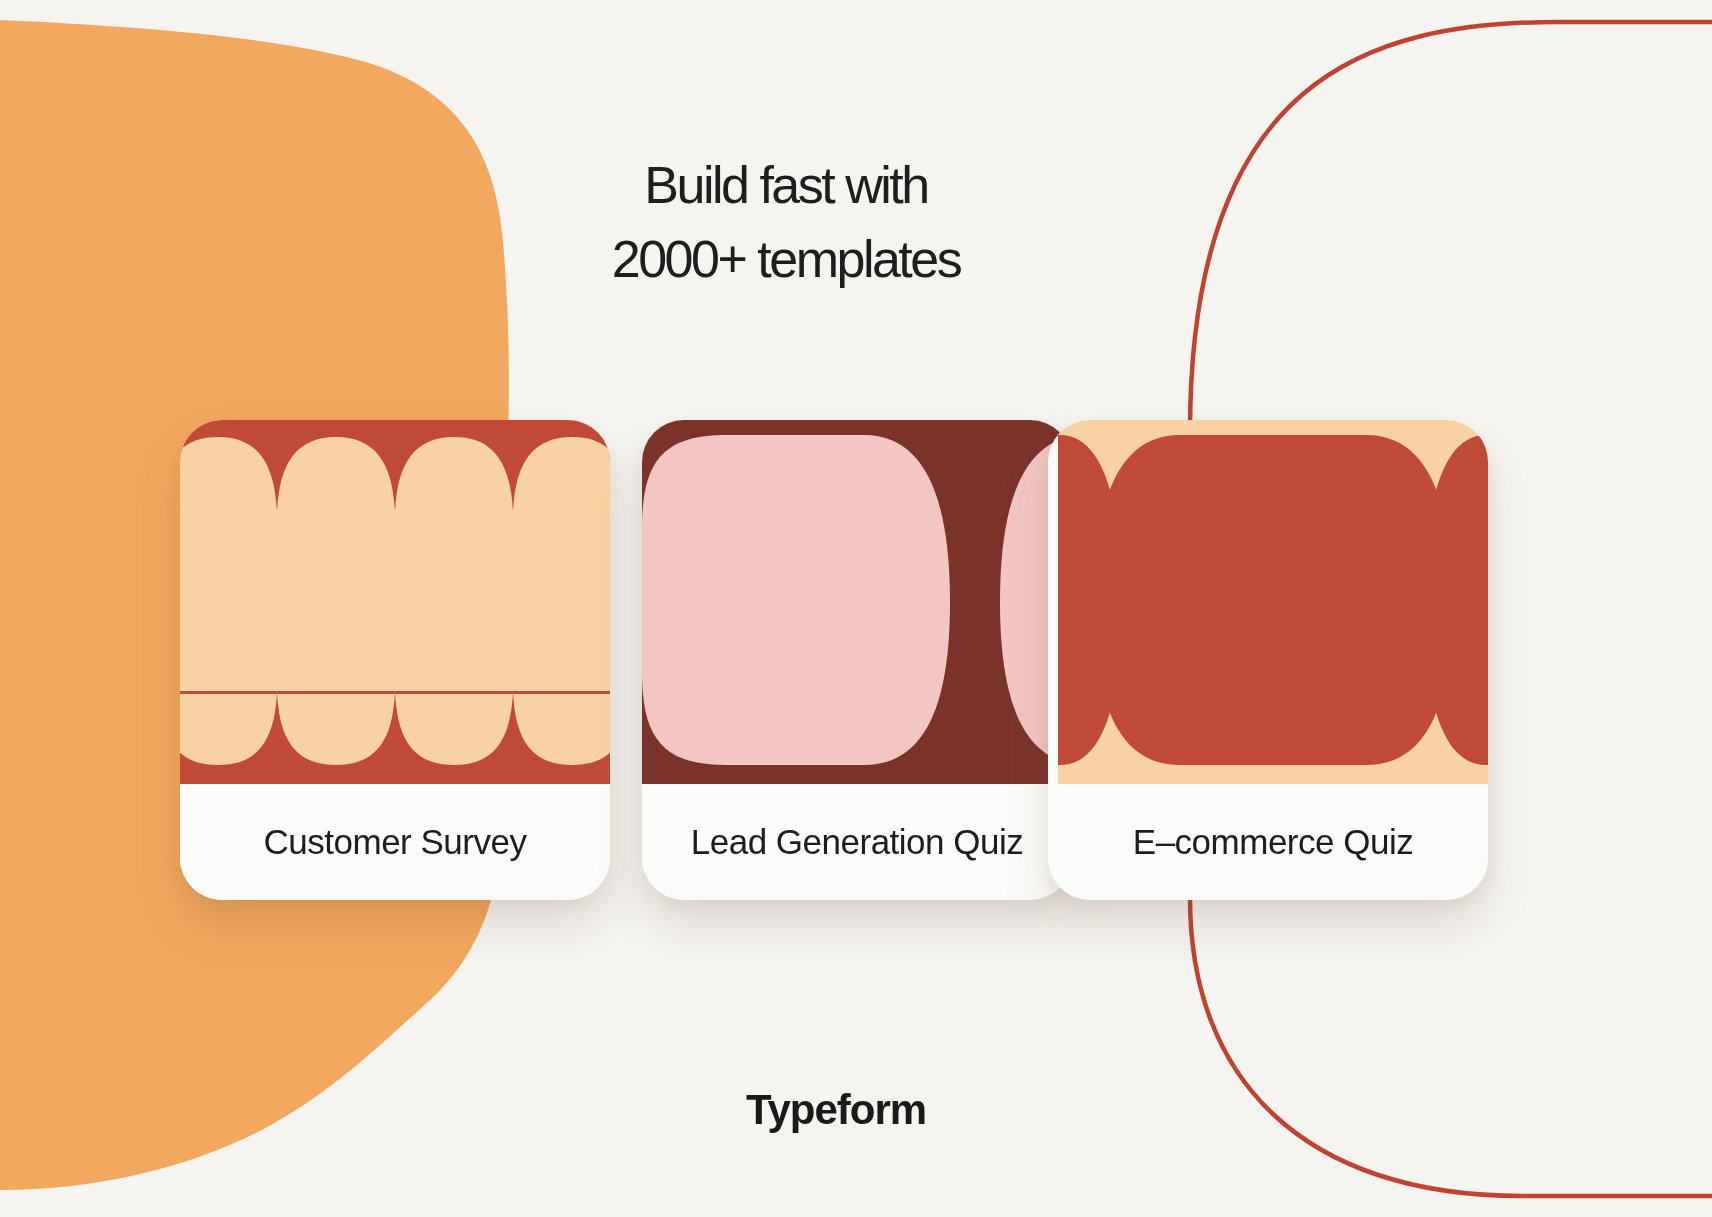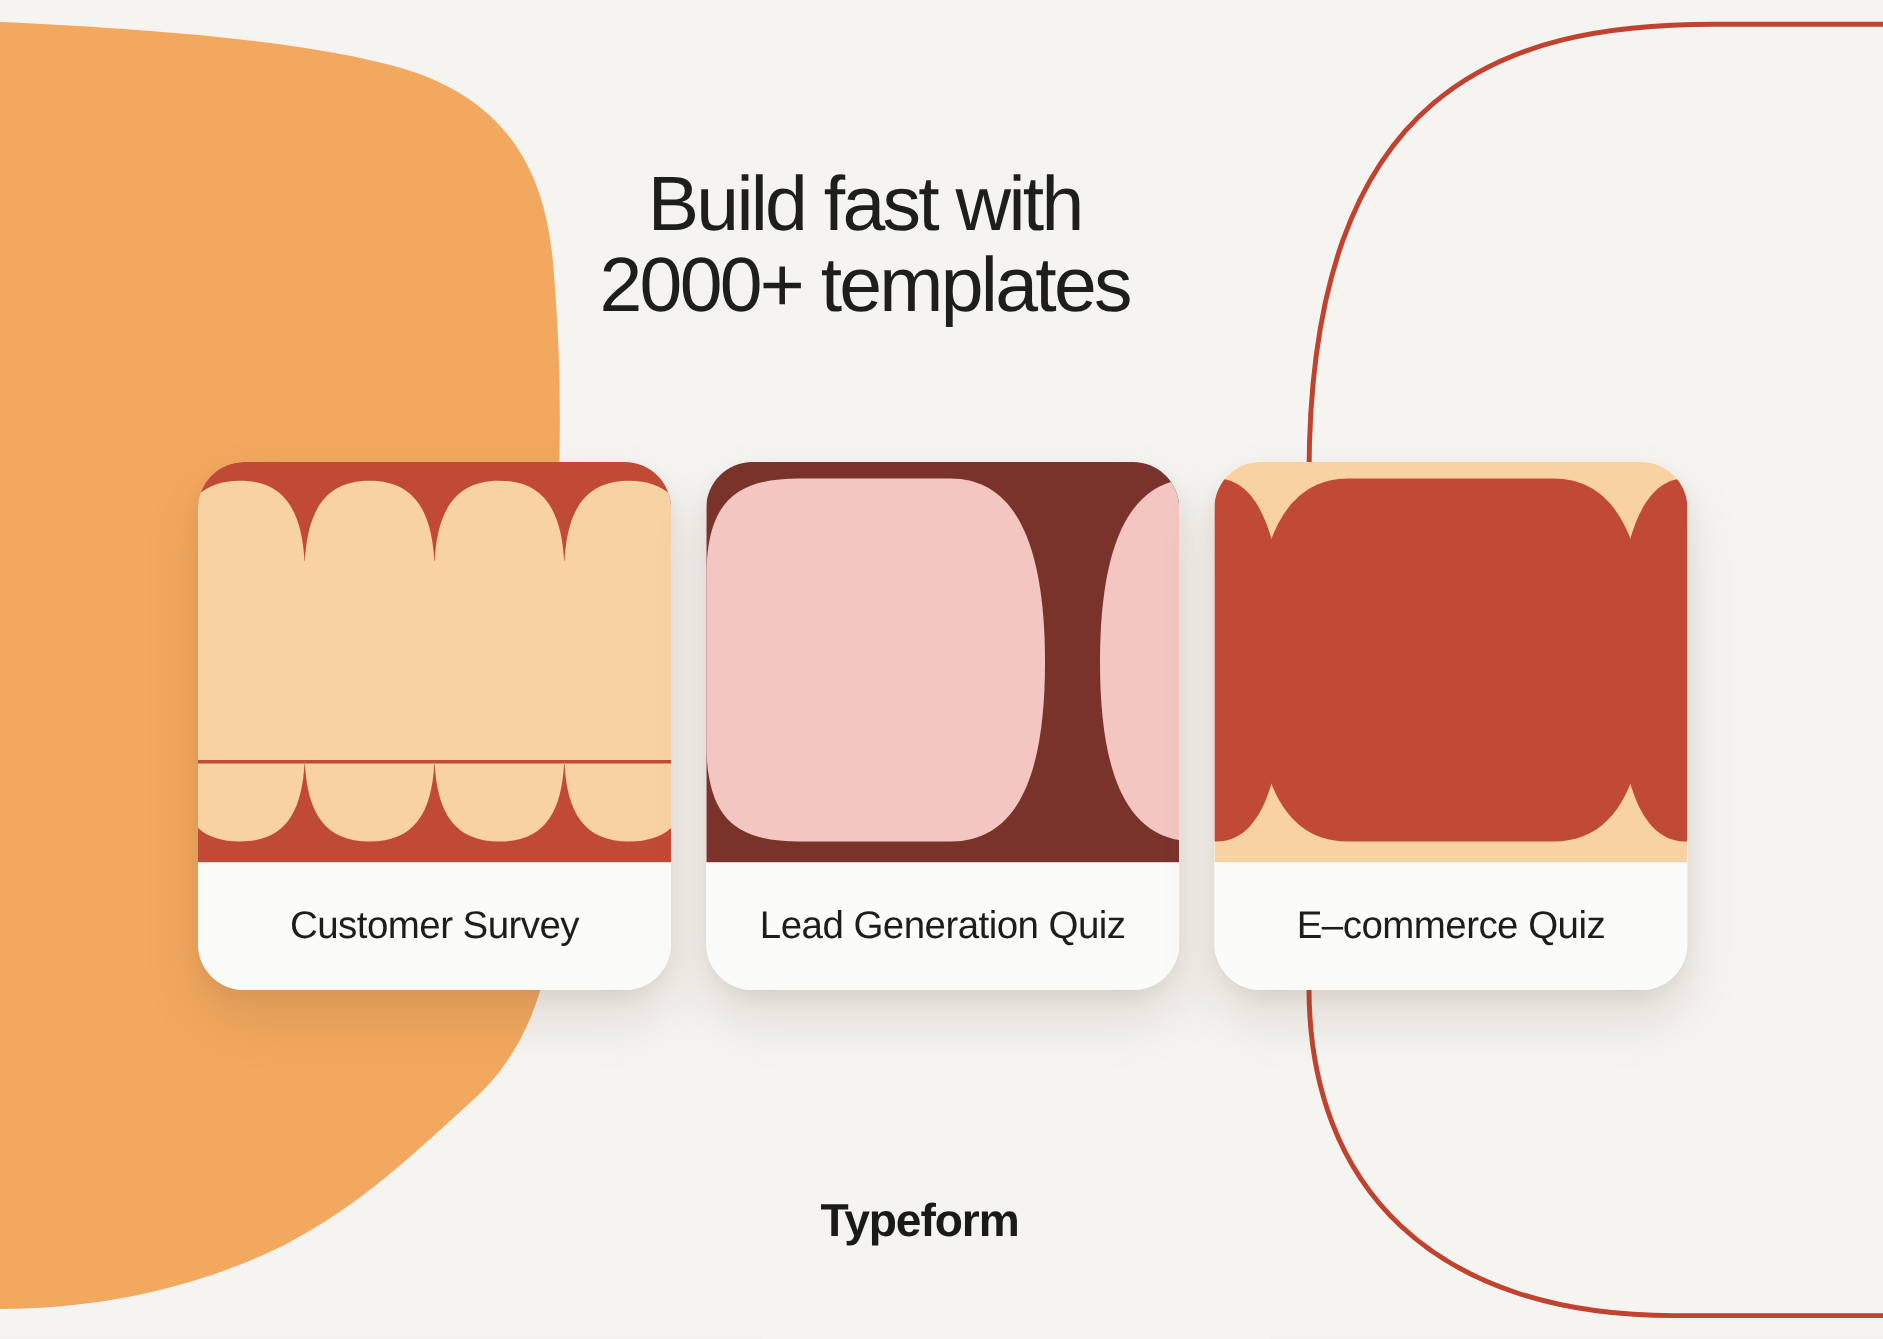--- a/index.html
+++ b/index.html
@@ -5,31 +5,31 @@
   html,body{margin:0;padding:0;}
   body{background:#e8e8e6;font-family:"Liberation Sans","DejaVu Sans",sans-serif;}
   .stage{
     position:relative;width:1712px;height:1217px;overflow:hidden;
     background:#f5f4f1;
   }
   .decor{position:absolute;inset:0;width:1712px;height:1217px;display:block;}
   .title{
     position:absolute;left:356px;top:148px;width:860px;
     text-align:center;color:#1e1e1c;font-weight:500;
-    font-size:70px;line-height:74px;letter-spacing:-2.5px;
+    font-size:52px;line-height:74px;letter-spacing:-2.5px;
   }
   .cards{position:absolute;left:0;top:420px;width:1404px;height:480px;}
   .card{
     position:absolute;top:0;width:430px;height:480px;border-radius:42px;
     overflow:hidden;background:#fbfbf9;
     box-shadow:0 26px 48px rgba(125,90,55,.16), 0 8px 18px rgba(0,0,0,.05);
   }
   .card.c1{left:180px;}
   .card.c2{left:642px;}
-  .card.c3{left:1104px;}
+  .card.c3{left:1048px;padding-left:10px;}
   .card .art{display:block;width:430px;height:364px;}
   .card .label{
     height:116px;display:flex;align-items:center;justify-content:center;
     color:#1d1d1b;font-size:35px;letter-spacing:-.5px;font-weight:400;
     background:#fbfbf9;
   }
   .brand{
     position:absolute;left:0;top:1086px;width:1672px;text-align:center;
     color:#1a1a18;font-size:42px;font-weight:700;letter-spacing:-1px;
   }

